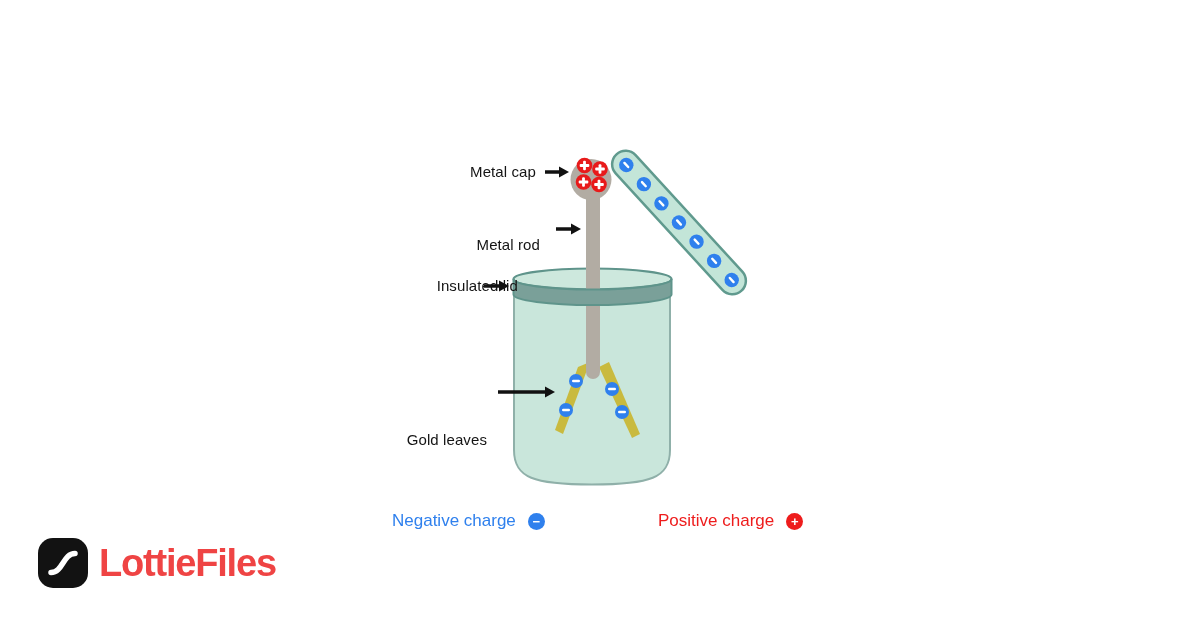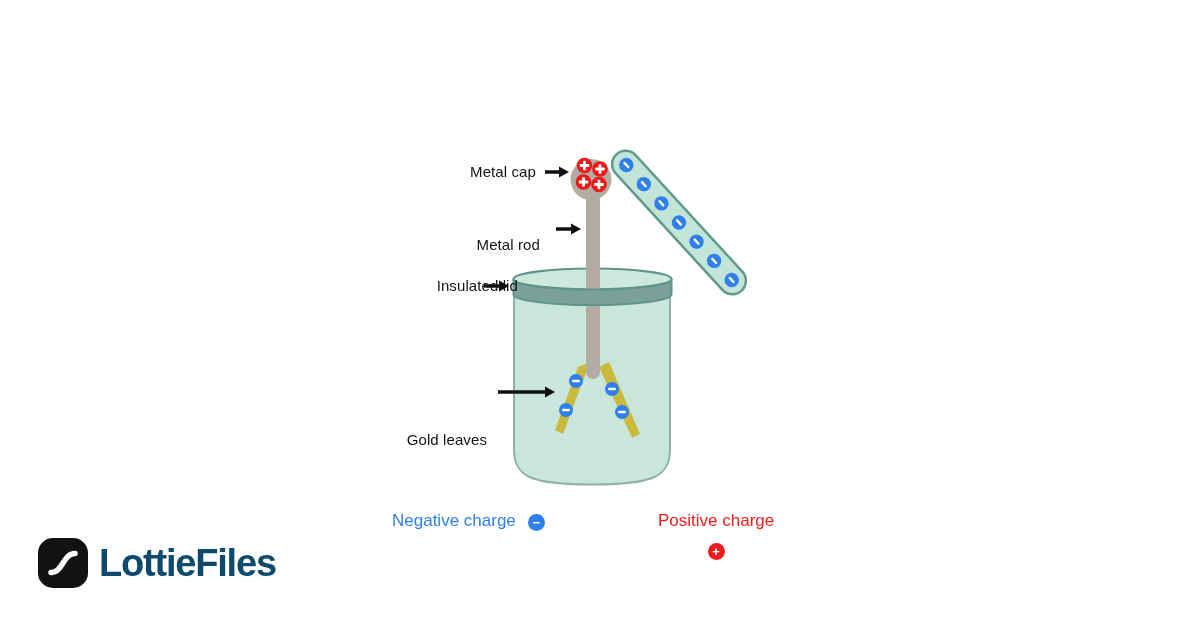--- a/index.html
+++ b/index.html
@@ -10,29 +10,29 @@
 
   .diagram-label{position:absolute;font-size:15px;font-weight:500;color:#141414;
        letter-spacing:.1px;text-align:right;white-space:nowrap;line-height:18px;}
   .lbl-metal-cap{right:664px;top:163px;}
   .lbl-metal-rod{right:660px;top:236px;}
   .lbl-insulated-lid{right:682px;top:277px;}
   .lbl-gold-leaves{right:713px;top:383px;margin-top:48px;}
 
   .legend-item{position:absolute;top:511px;display:flex;align-items:center;gap:12px;
        font-size:17px;font-weight:500;white-space:nowrap;}
-  .legend-negative{left:392px;color:#2f80ed;align-items:flex-end;}
-  .legend-positive{left:658px;color:#ee1c1c;flex-direction:column;}
+  .legend-negative{left:392px;color:#2f80ed;}
+  .legend-positive{left:658px;color:#ee1c1c;}
   .charge-chip{width:17px;height:17px;border-radius:50%;display:flex;align-items:center;
        justify-content:center;color:#ffffff;font-size:13px;font-weight:bold;line-height:17px;}
   .chip-neg{background:#2f80ed;}
   .chip-pos{background:#ee1c1c;}
 
   .logo{position:absolute;left:38px;top:538px;display:flex;align-items:center;gap:11px;}
-  .logo-text{font-size:38px;font-weight:800;color:#0c4a6e;letter-spacing:-1.2px;
+  .logo-text{font-size:38px;font-weight:800;color:#ef4444;letter-spacing:-1.2px;
        line-height:50px;}
 </style>
 </head>
 <body>
 
 <div class="stage">
 
   <svg class="diagram-svg" viewBox="0 0 1200 630">
 
     <path d="M 514 292 L 514 450 C 514 478 534 484.5 592 484.5 C 650 484.5 670 478 670 450 L 670 292 Z" fill="#c9e6db" stroke="#8fb0a9" stroke-width="2"></path>

